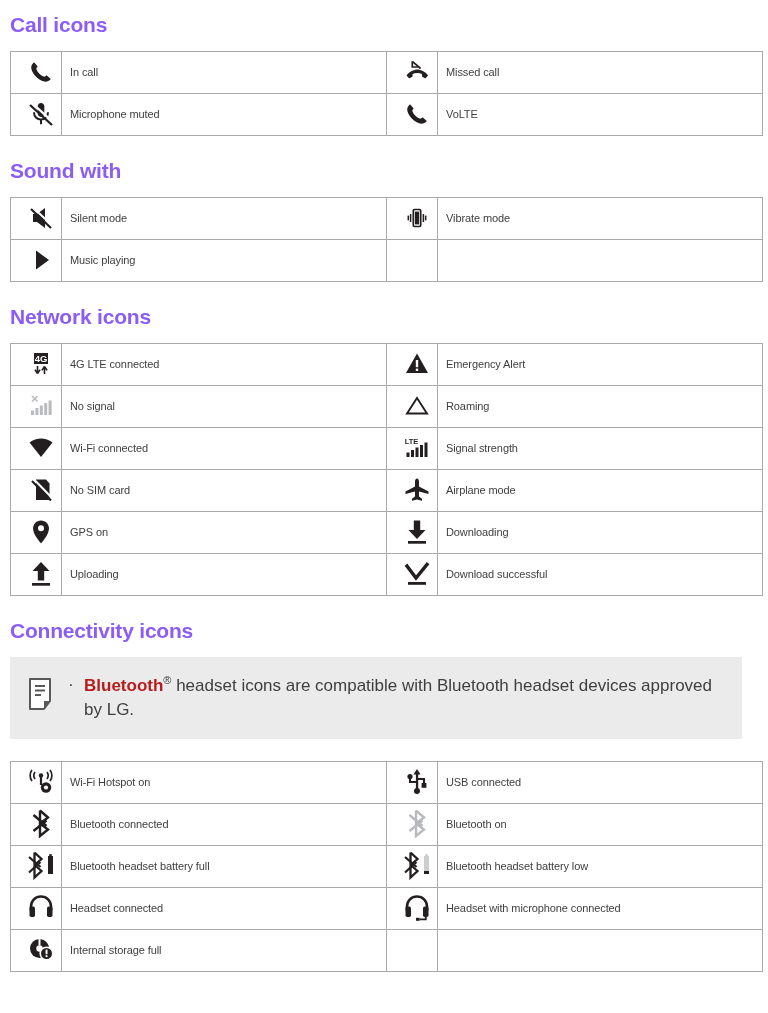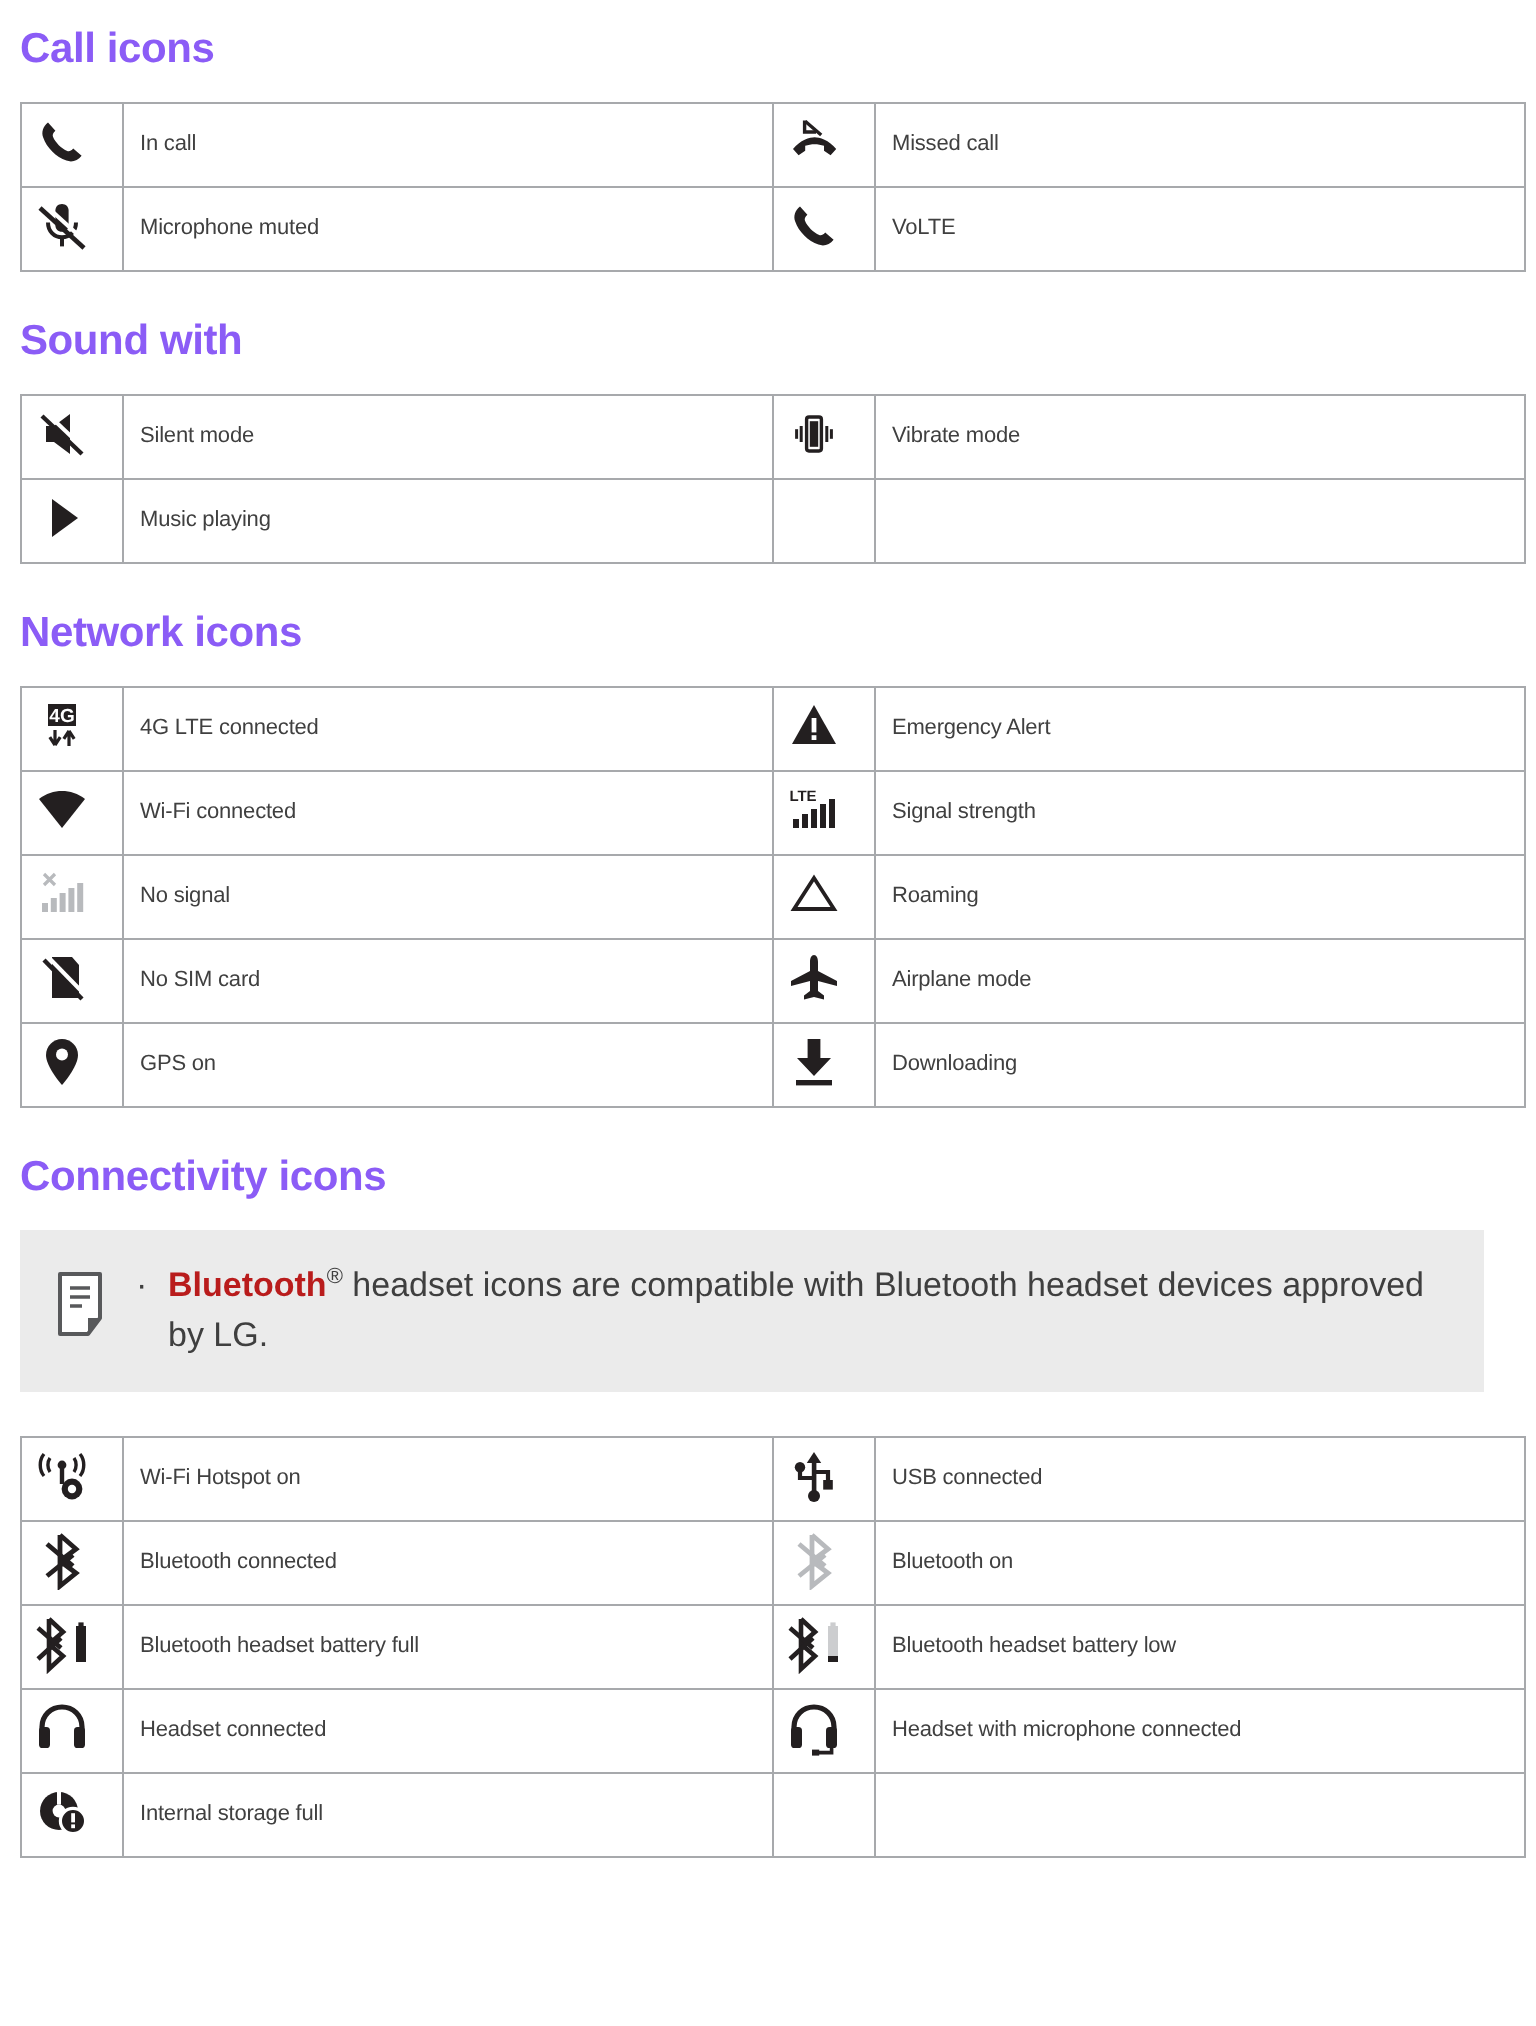--- a/index.html
+++ b/index.html
@@ -39,21 +39,21 @@
     border: 1px solid #a7a9ac;
   }
   .icon-table td {
     border: 1px solid #a7a9ac;
     padding: 0;
     vertical-align: middle;
     height: 41px;
   }
   .icon-table td.ic {
     width: 50px;
-    text-align: left;
+    text-align: right;
     vertical-align: middle;
   }
   .icon-table td.lb {
     width: 316px;
     padding: 0 0 0 8px;
     font-size: 11px;
     color: #404040;
     line-height: 1.22;
     letter-spacing: -0.1px;
   }
@@ -235,20 +235,43 @@
             <rect x="13.8" y="19.6" width="2.4" height="2.4" fill="#ffffff"></rect>
           </svg>
         </span>
       </td>
       <td class="lb">Emergency Alert</td>
     </tr>
     <tr>
       <td class="ic">
         <span class="ibox">
           <svg width="30" height="30" viewBox="0 0 30 30">
+            <path d="M6.0 5.0 L11.5 10.5 M11.5 5.0 L6.0 10.5" stroke="#b8babd" stroke-width="1.6" fill="none"></path>
+            <rect x="5.0" y="19.5" width="3.0" height="4.5" fill="#b8babd"></rect>
+            <rect x="9.4" y="17.0" width="3.0" height="7.0" fill="#b8babd"></rect>
+            <rect x="13.8" y="14.5" width="3.0" height="9.5" fill="#b8babd"></rect>
+            <rect x="18.2" y="12.0" width="3.0" height="12.0" fill="#b8babd"></rect>
+            <rect x="22.6" y="9.5" width="3.0" height="14.5" fill="#b8babd"></rect>
+          </svg>
+        </span>
+      </td>
+      <td class="lb">No signal</td>
+      <td class="ic">
+        <span class="ibox">
+          <svg width="30" height="30" viewBox="0 0 30 30">
+            <path d="M15.0 7.0 L25.0 22.5 L5.0 22.5 Z" fill="none" stroke="#231f20" stroke-width="1.9"></path>
+          </svg>
+        </span>
+      </td>
+      <td class="lb">Roaming</td>
+    </tr>
+    <tr>
+      <td class="ic">
+        <span class="ibox">
+          <svg width="30" height="30" viewBox="0 0 30 30">
             <path d="M3.5 9.5 C7.0 6.8 11.0 5.5 15.0 5.5 C19.0 5.5 23.0 6.8 26.5 9.5 L15.0 24.0 Z" fill="#231f20"></path>
           </svg>
         </span>
       </td>
       <td class="lb">Wi-Fi connected</td>
       <td class="ic">
         <span class="ibox">
           <svg width="30" height="30" viewBox="0 0 30 30">
             <text x="9.5" y="10.5" font-family="Liberation Sans, sans-serif" font-size="7.5" font-weight="bold" fill="#231f20" text-anchor="middle">LTE</text>
             <rect x="4.5" y="19.5" width="3.0" height="4.5" fill="#231f20"></rect>
@@ -258,43 +281,20 @@
             <rect x="22.5" y="9.5" width="3.0" height="14.5" fill="#231f20"></rect>
           </svg>
         </span>
       </td>
       <td class="lb">Signal strength</td>
     </tr>
     <tr>
       <td class="ic">
         <span class="ibox">
           <svg width="30" height="30" viewBox="0 0 30 30">
-            <path d="M6.0 5.0 L11.5 10.5 M11.5 5.0 L6.0 10.5" stroke="#b8babd" stroke-width="1.6" fill="none"></path>
-            <rect x="5.0" y="19.5" width="3.0" height="4.5" fill="#b8babd"></rect>
-            <rect x="9.4" y="17.0" width="3.0" height="7.0" fill="#b8babd"></rect>
-            <rect x="13.8" y="14.5" width="3.0" height="9.5" fill="#b8babd"></rect>
-            <rect x="18.2" y="12.0" width="3.0" height="12.0" fill="#b8babd"></rect>
-            <rect x="22.6" y="9.5" width="3.0" height="14.5" fill="#b8babd"></rect>
-          </svg>
-        </span>
-      </td>
-      <td class="lb">No signal</td>
-      <td class="ic">
-        <span class="ibox">
-          <svg width="30" height="30" viewBox="0 0 30 30">
-            <path d="M15.0 7.0 L25.0 22.5 L5.0 22.5 Z" fill="none" stroke="#231f20" stroke-width="1.9"></path>
-          </svg>
-        </span>
-      </td>
-      <td class="lb">Roaming</td>
-    </tr>
-    <tr>
-      <td class="ic">
-        <span class="ibox">
-          <svg width="30" height="30" viewBox="0 0 30 30">
             <path d="M10.0 4.5 L20.0 4.5 L23.5 8.5 L23.5 25.0 L10.0 25.0 Z" fill="#231f20"></path>
             <path d="M6.0 6.0 L25.0 25.5" stroke="#231f20" stroke-width="2.2" fill="none"></path>
             <path d="M7.6 4.0 L26.6 23.5" stroke="#ffffff" stroke-width="2.0" fill="none"></path>
           </svg>
         </span>
       </td>
       <td class="lb">No SIM card</td>
       <td class="ic">
         <span class="ibox">
           <svg width="30" height="30" viewBox="0 0 30 30">
@@ -316,20 +316,40 @@
       <td class="lb">GPS on</td>
       <td class="ic">
         <span class="ibox">
           <svg width="30" height="30" viewBox="0 0 30 30">
             <path d="M11.8 3.5 L18.2 3.5 L18.2 13.0 L23.5 13.0 L15.0 22.0 L6.5 13.0 L11.8 13.0 Z" fill="#231f20"></path>
             <rect x="6.0" y="24.0" width="18.0" height="2.7" fill="#231f20"></rect>
           </svg>
         </span>
       </td>
       <td class="lb">Downloading</td>
+    </tr>
+    <tr>
+      <td class="ic">
+        <span class="ibox">
+          <svg width="30" height="30" viewBox="0 0 30 30">
+            <path d="M15.0 3.0 L23.5 12.0 L18.2 12.0 L18.2 21.5 L11.8 21.5 L11.8 12.0 L6.5 12.0 Z" fill="#231f20"></path>
+            <rect x="6.0" y="24.0" width="18.0" height="2.7" fill="#231f20"></rect>
+          </svg>
+        </span>
+      </td>
+      <td class="lb">Uploading</td>
+      <td class="ic">
+        <span class="ibox">
+          <svg width="30" height="30" viewBox="0 0 30 30">
+            <path d="M5.0 7.0 L14.0 19.0 L25.0 5.5" fill="none" stroke="#231f20" stroke-width="3.4" stroke-linecap="square"></path>
+            <rect x="6.0" y="23.0" width="18.0" height="2.8" fill="#231f20"></rect>
+          </svg>
+        </span>
+      </td>
+      <td class="lb">Download successful</td>
     </tr>
   </tbody>
     </table>
 
   <div class="sp-tb-head"></div>
 
   <h2 class="section-heading">Connectivity icons</h2>
   <div class="sp-head-tb"></div>
 
   <div class="note">

